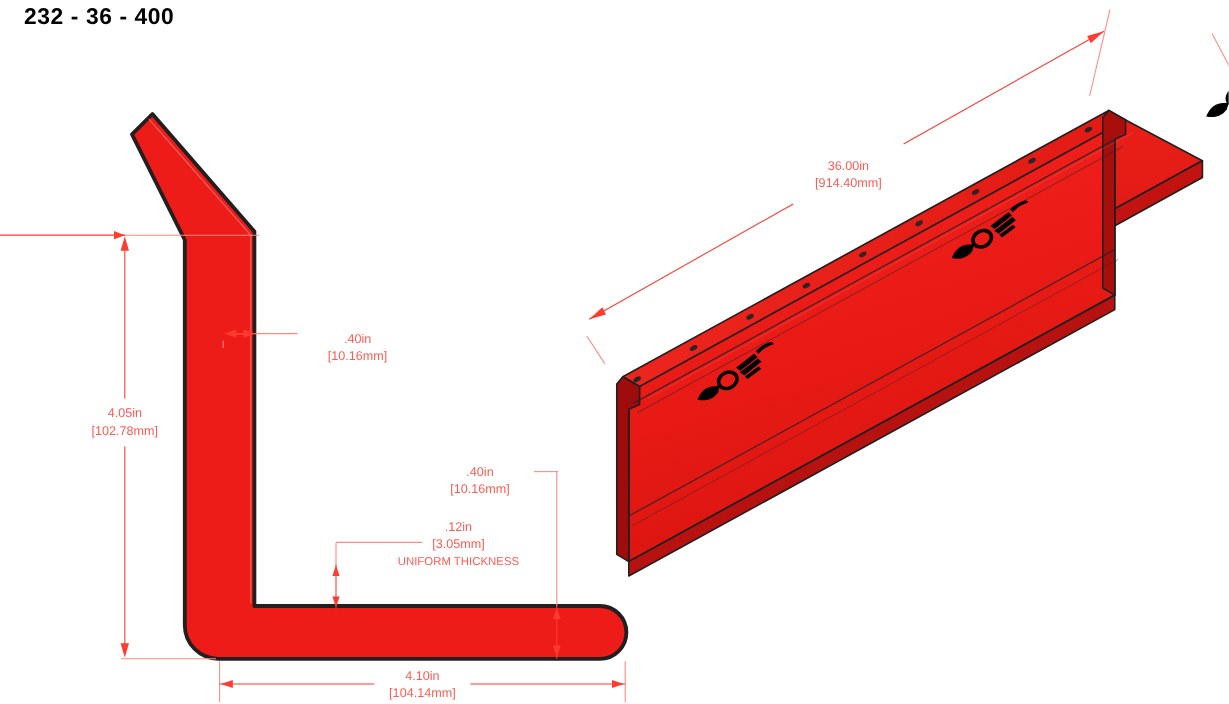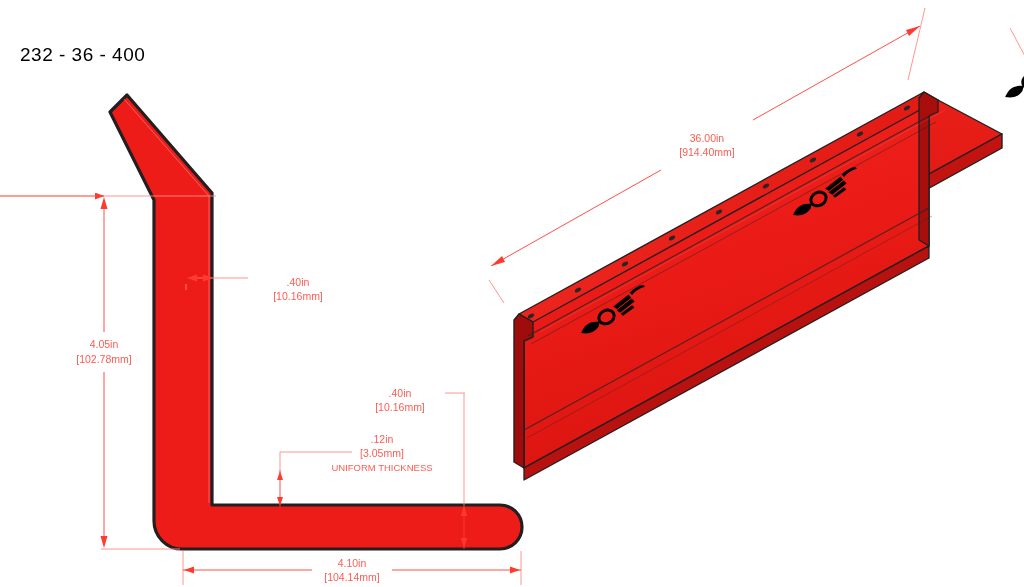--- a/index.html
+++ b/index.html
@@ -9,25 +9,24 @@
     font-family:"Liberation Sans", sans-serif;
     overflow:hidden;
     position:relative;
   }
   #stage{position:absolute;left:0;top:0;width:1024px;height:587px;}
 
   .part-title{
     position:absolute;
     left:20px; top:4px;
     font-size:19px;
-    font-weight:normal;
+    font-weight:bold;
     letter-spacing:0.5px;
     color:#000000;
     white-space:nowrap;
-    margin-top:40px;
   }
 
   svg.canvas{position:absolute;left:0;top:0;width:1024px;height:587px;}
 
   .dimtext{
     font-family:"Liberation Sans", sans-serif;
     font-size:10.5px;
     fill:#FF5B52;
     text-anchor:middle;
     dominant-baseline:middle;

